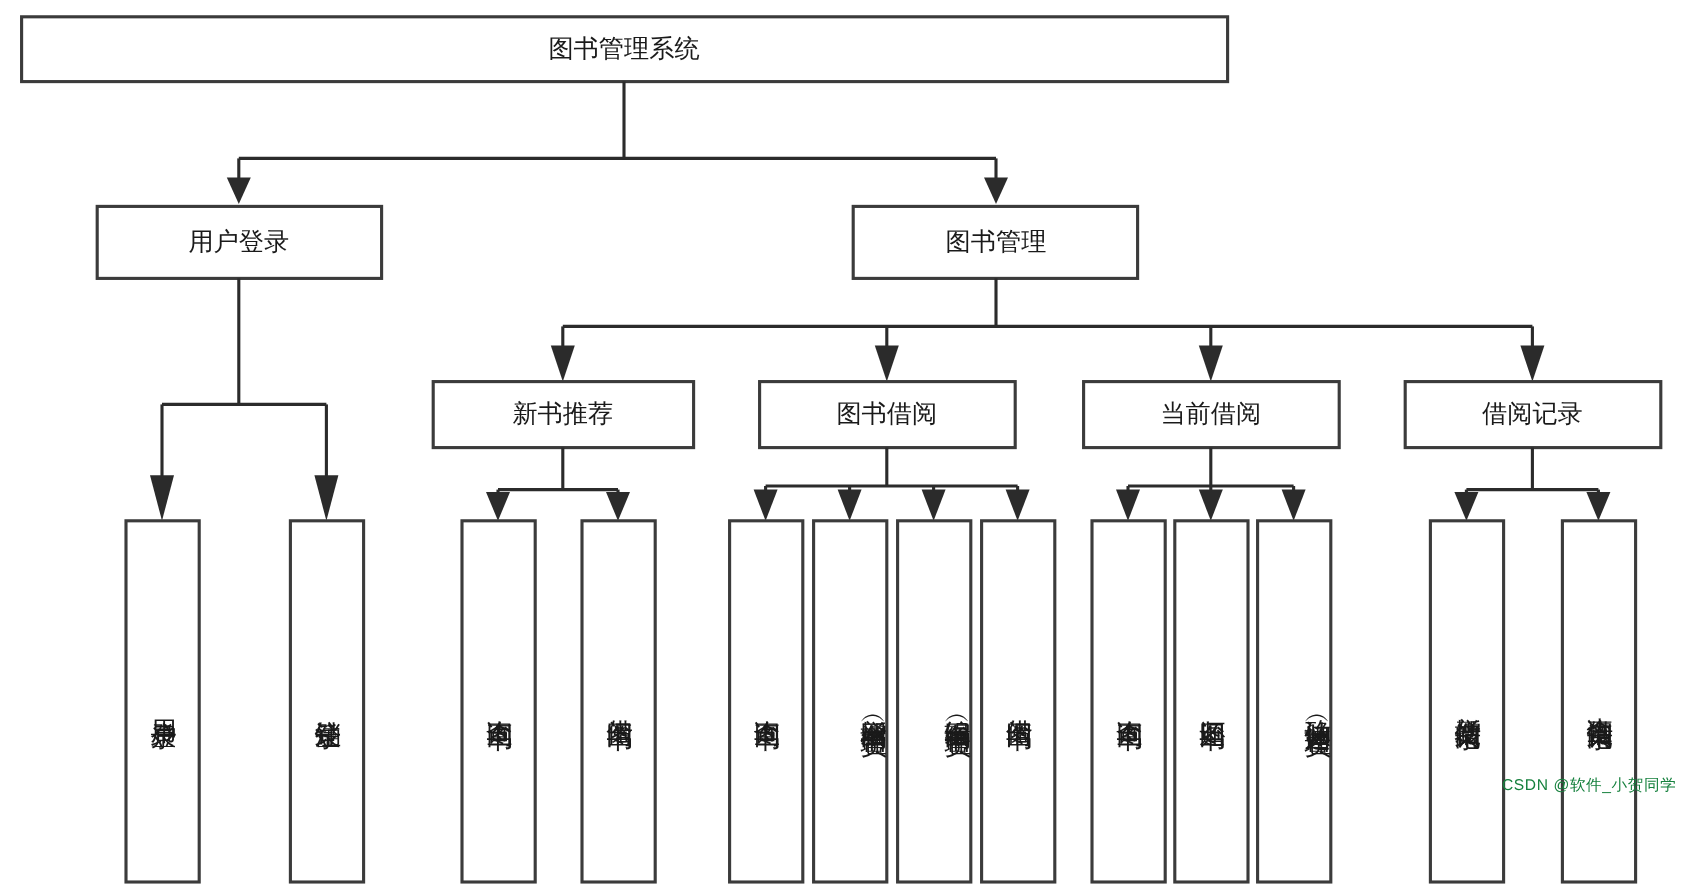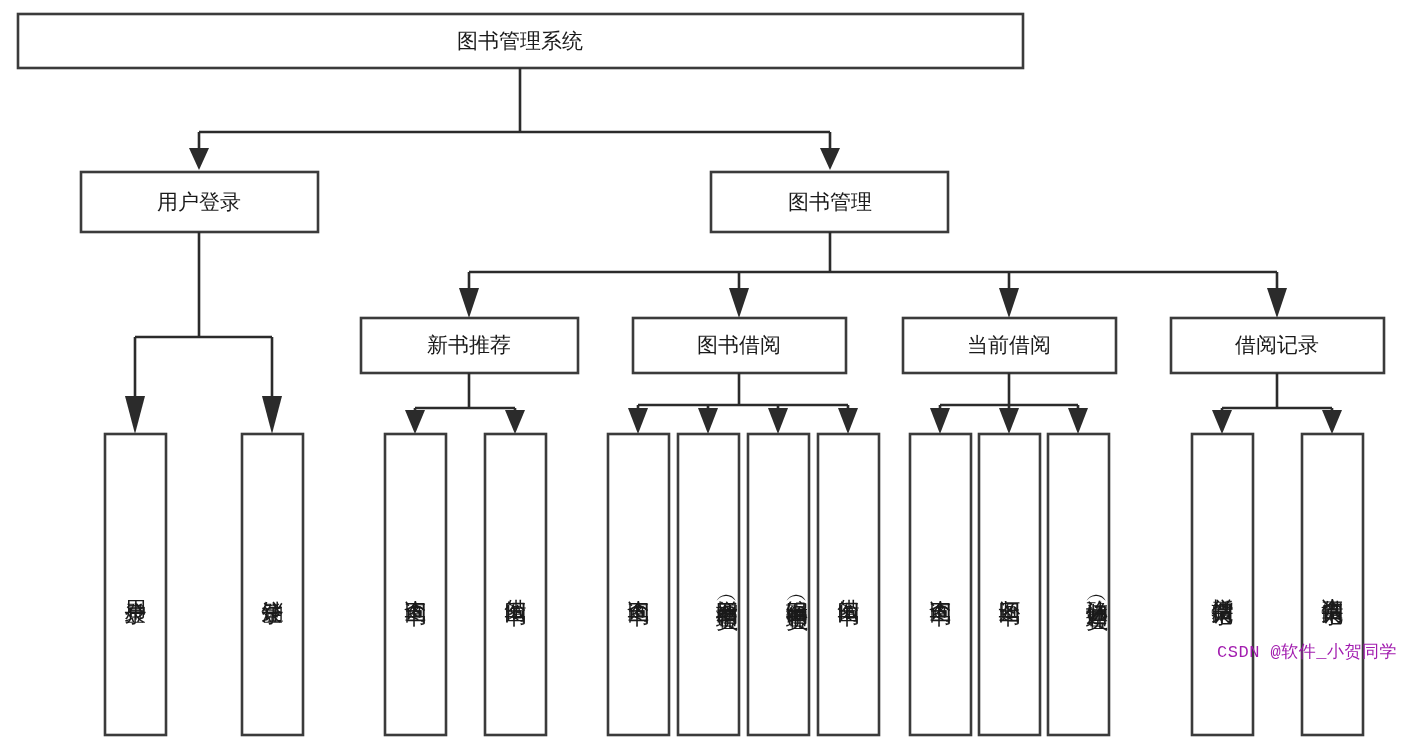--- a/index.html
+++ b/index.html
@@ -63,23 +63,23 @@
     letter-spacing: 1.5px;
     text-align: center;
     white-space: nowrap;
     pointer-events: none;
     user-select: none;
   }
   .watermark {
     position: absolute;
     right: 8px;
     bottom: 6px;
-    font-family: Liberation Mono, monospace;
-    font-size: 17px;
-    color: #a21caf;
+    font-family: Liberation Sans, sans-serif;
+    font-size: 13px;
+    color: #15803d;
     letter-spacing: 0.5px;
     white-space: nowrap;
   }
 </style>
 </head>
 <body>
 
 <div id="diagram-root">
 
   <svg id="tree-svg" viewBox="0 0 1405 747">

